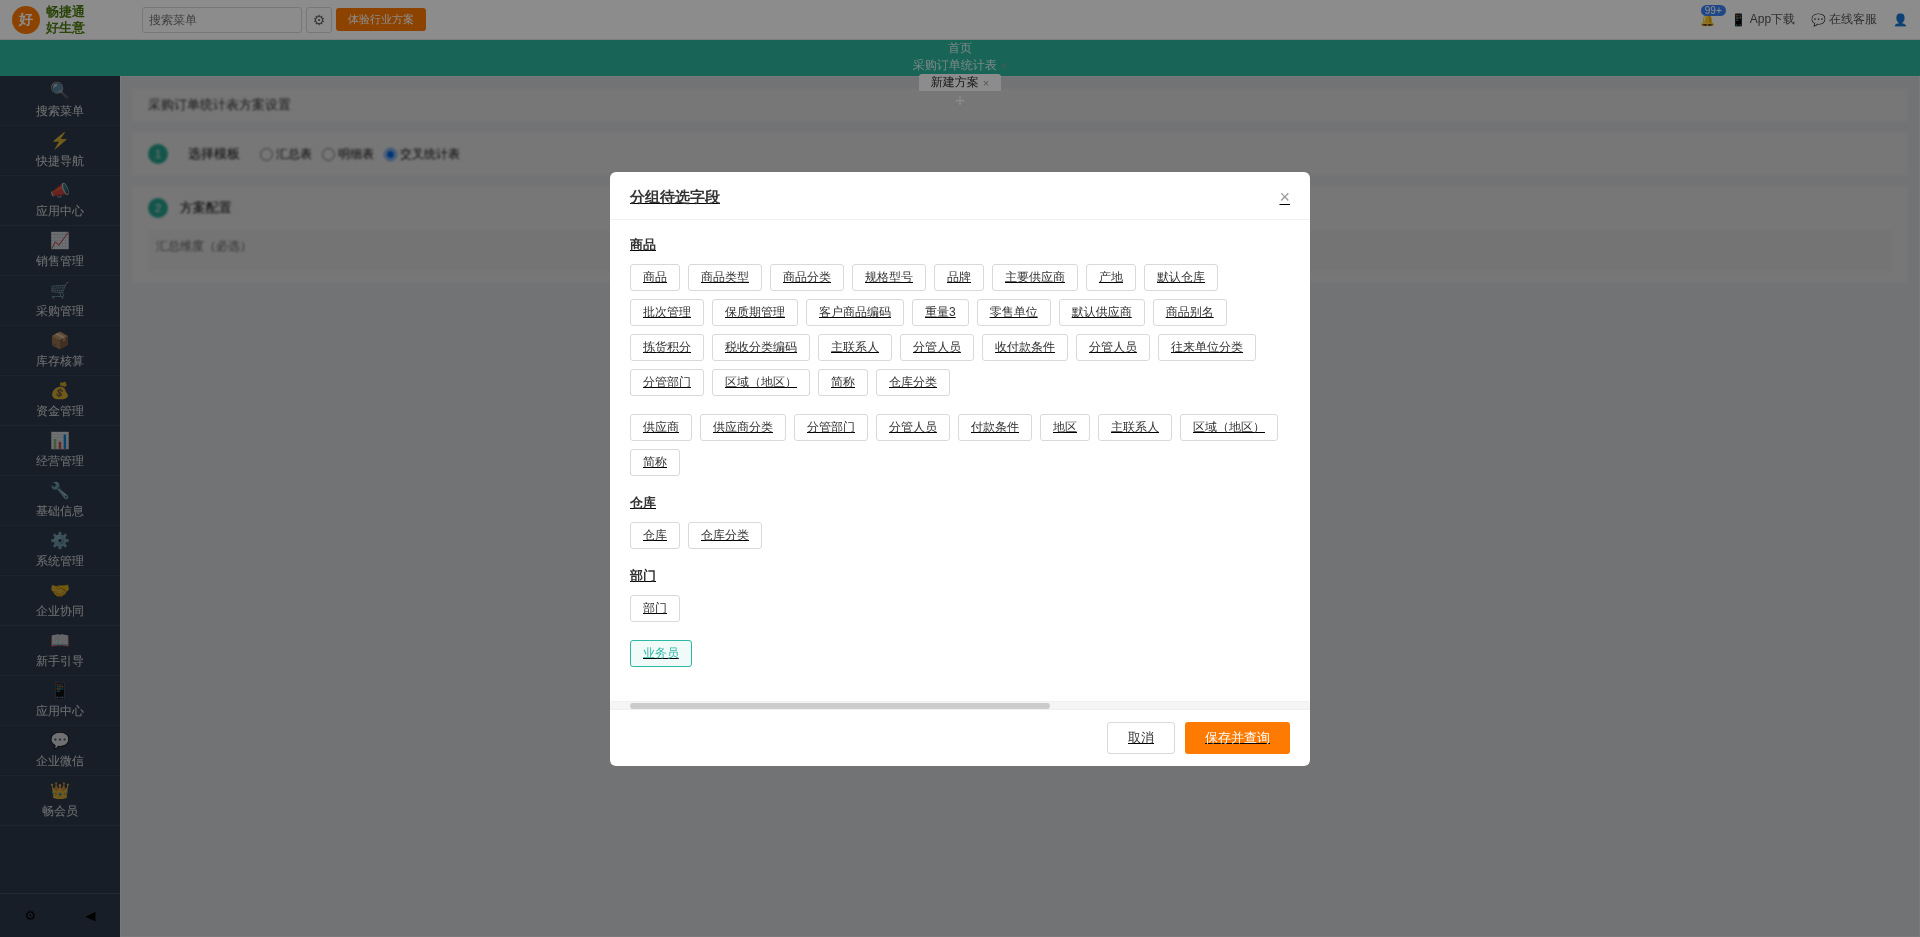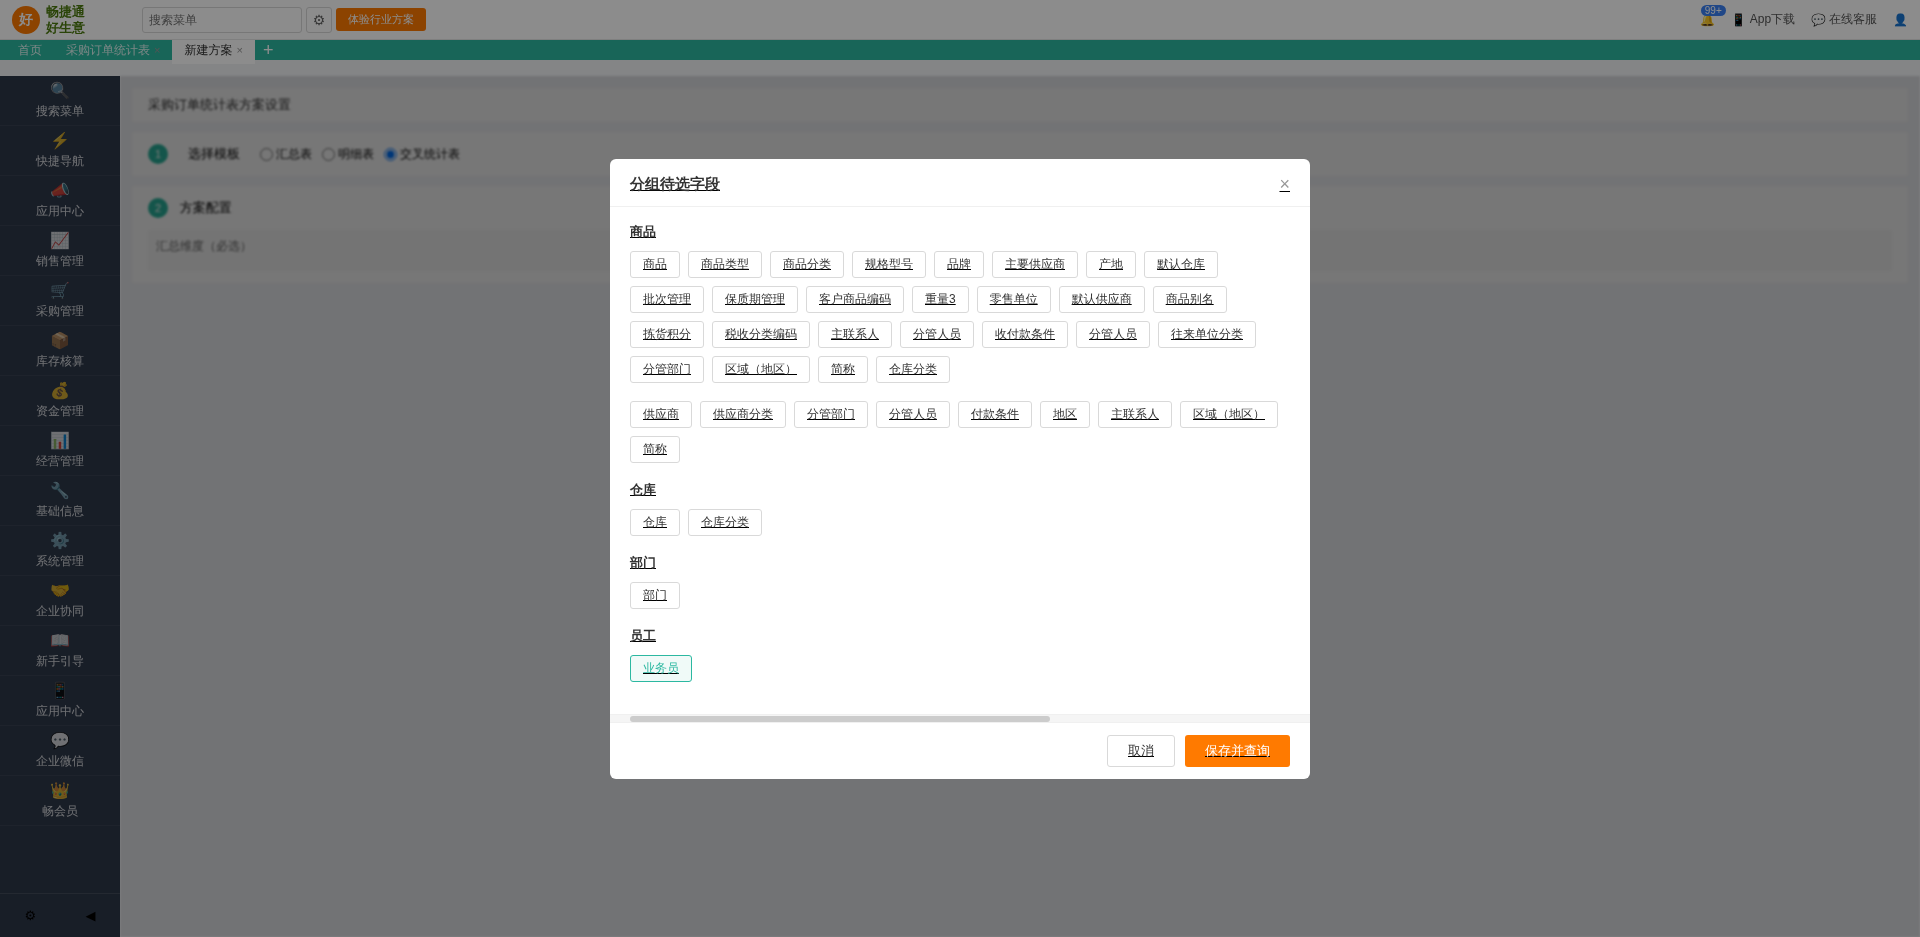--- a/index.html
+++ b/index.html
@@ -88,28 +88,29 @@
       min-width: 16px;
       text-align: center;
     }
     .top-right-item {
       display: flex; align-items: center; gap: 3px;
       cursor: pointer;
     }
 
     
     .nav-tabs {
-      height: 20px;
+      height: 36px;
       background: #2cb8a1;
       display: flex;
       align-items: center;
       position: fixed;
       top: 40px; left: 0; right: 0;
       z-index: 99;
       padding: 0 6px;
+      flex-direction: column;
     }
     .nav-tab {
       height: 28px;
       display: flex;
       align-items: center;
       padding: 0 12px;
       font-size: 12px;
       cursor: pointer;
       color: rgba(255,255,255,0.85);
       gap: 4px;
@@ -531,21 +532,20 @@
             <div class="field-tag">仓库分类</div>
           </div>
         </div>
         <div class="field-section">
           <div class="field-section-title">部门</div>
           <div class="field-tags">
             <div class="field-tag">部门</div>
           </div>
         </div>
         <div class="field-section">
-          <div class="field-section-title">员工</div>
           <div class="field-tags">
             <div class="field-tag selected">业务员</div>
           </div>
         </div>
       </div>
 
     <div class="modal-hscroll">
       <div class="modal-hscroll-thumb"></div>
     </div>
 

